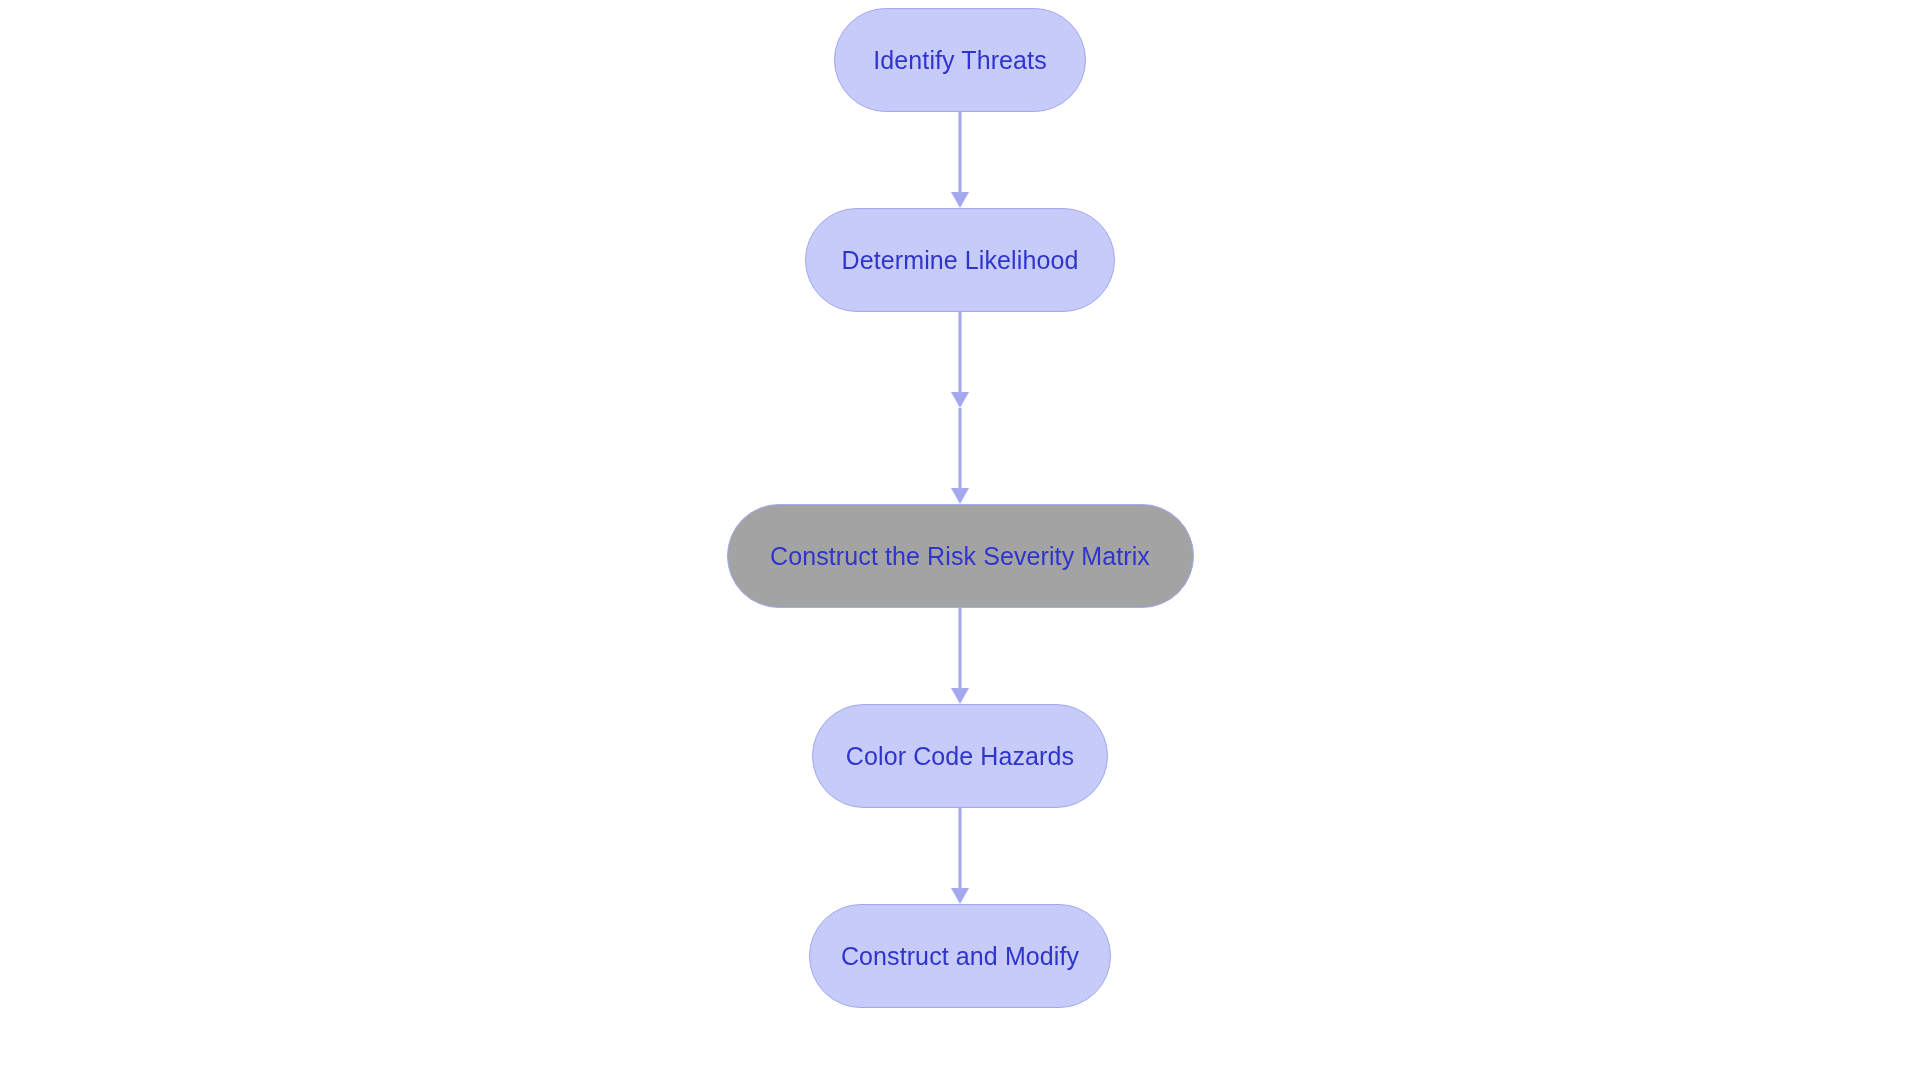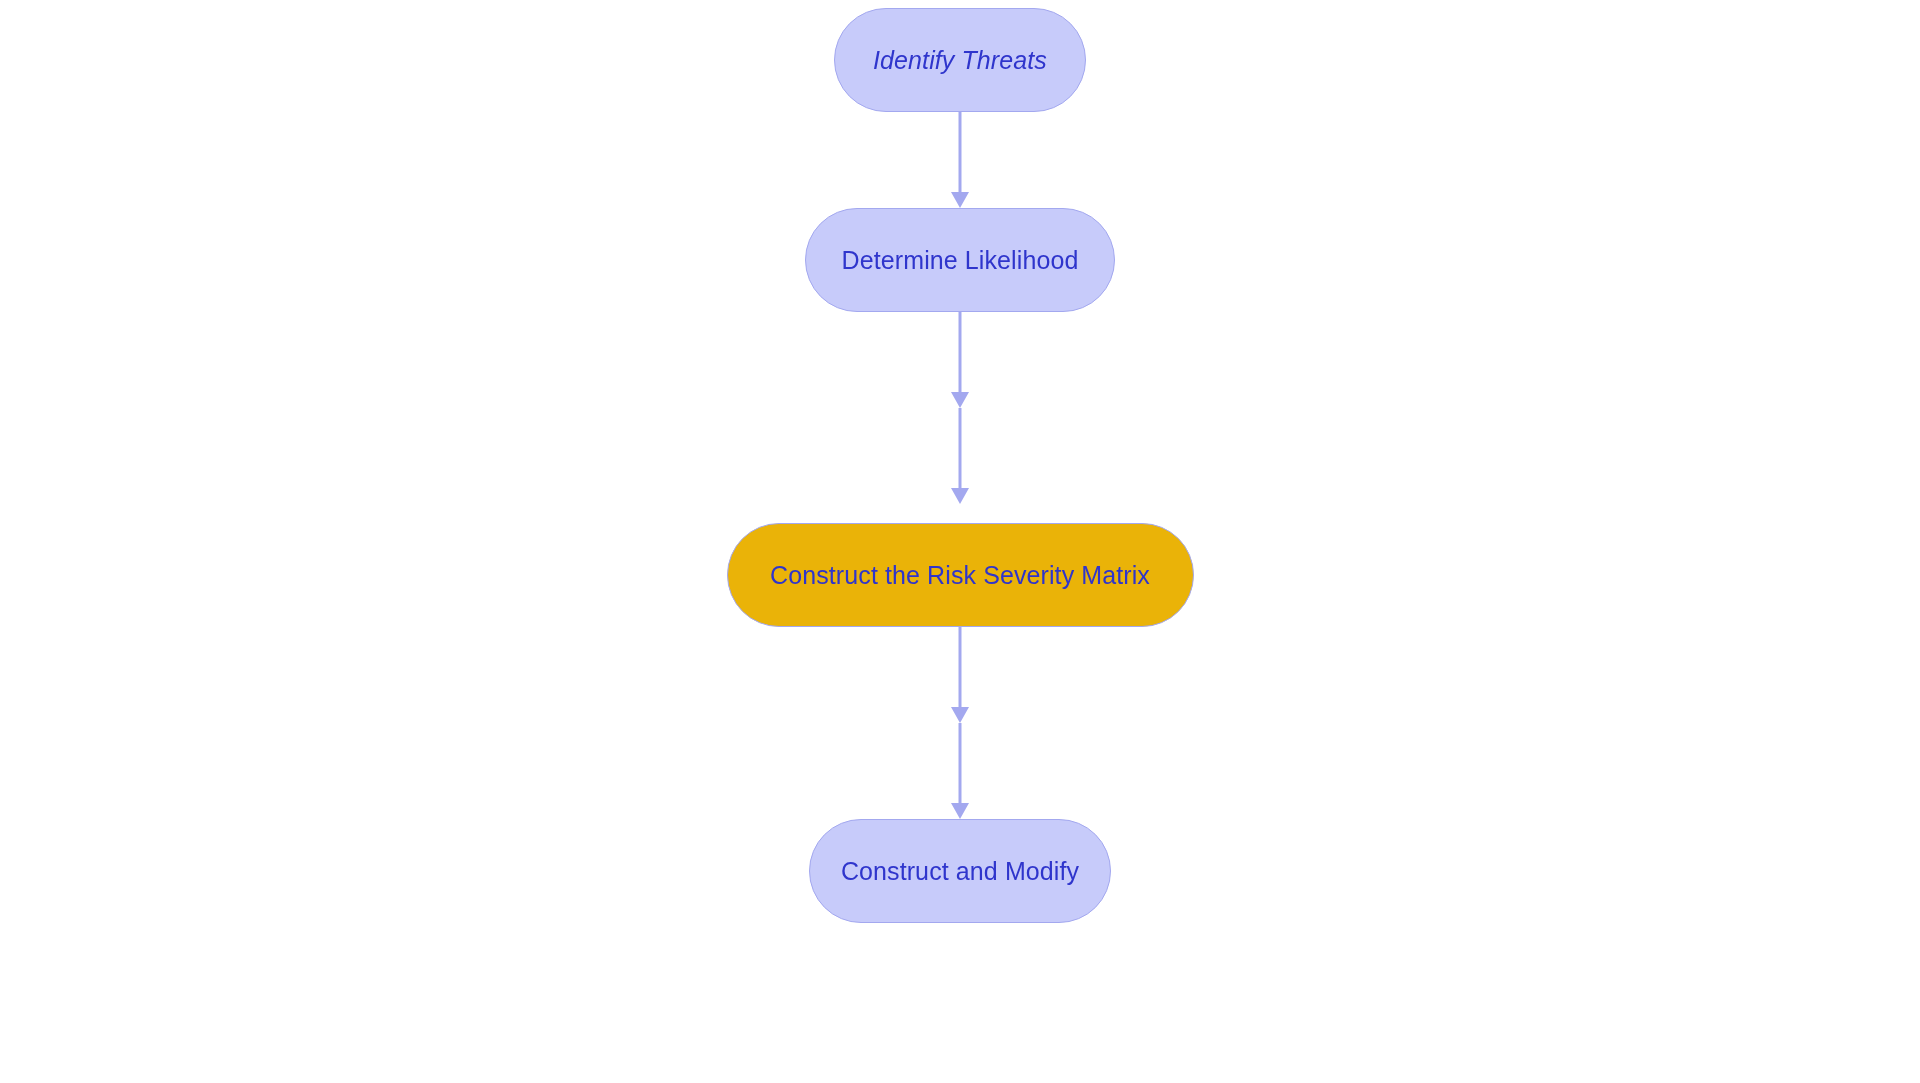--- a/index.html
+++ b/index.html
@@ -71,21 +71,21 @@
     height: 96px;
     overflow: visible;
   }
 </style>
 </head>
 <body>
 
 <div id="flowchart-canvas" style="background: rgb(255, 255, 255);">
   <div class="flow-column">
 
-    <div class="flow-node" style="width: 252px; background: rgb(199, 203, 250); border-color: rgb(163, 168, 239); font-style: italic;">
+    <div class="flow-node" style="width: 252px; background: rgb(199, 203, 250); border-color: rgb(163, 168, 239);">
       <span class="flow-node-label" style="color: rgb(47, 53, 204);">Identify Threats</span>
     </div>
 
     <div class="flow-connector">
       <svg viewBox="0 0 40 96" xmlns="http://www.w3.org/2000/svg">
         <line x1="20" y1="0" x2="20" y2="82" stroke="#a3a8ef" stroke-width="3"></line>
         <polygon points="11,80 29,80 20,96" fill="#a3a8ef"></polygon>
       </svg>
     </div>
 
@@ -101,31 +101,34 @@
     </div>
 
 
     <div class="flow-connector">
       <svg viewBox="0 0 40 96" xmlns="http://www.w3.org/2000/svg">
         <line x1="20" y1="0" x2="20" y2="82" stroke="#a3a8ef" stroke-width="3"></line>
         <polygon points="11,80 29,80 20,96" fill="#a3a8ef"></polygon>
       </svg>
     </div>
 
-    <div class="flow-node" style="width: 467px; background: #eab308; border-color: rgb(163, 168, 239); margin-top: 19px;">
+    <div class="flow-node" style="width: 467px; background: #a3a3a3; border-color: rgb(163, 168, 239);">
       <span class="flow-node-label" style="color: rgb(47, 53, 204);">Construct the Risk Severity Matrix</span>
     </div>
 
     <div class="flow-connector">
       <svg viewBox="0 0 40 96" xmlns="http://www.w3.org/2000/svg">
         <line x1="20" y1="0" x2="20" y2="82" stroke="#a3a8ef" stroke-width="3"></line>
         <polygon points="11,80 29,80 20,96" fill="#a3a8ef"></polygon>
       </svg>
     </div>
 
+    <div class="flow-node" style="width: 296px; background: rgb(199, 203, 250); border-color: rgb(163, 168, 239);">
+      <span class="flow-node-label" style="color: rgb(47, 53, 204);">Color Code Hazards</span>
+    </div>
 
     <div class="flow-connector">
       <svg viewBox="0 0 40 96" xmlns="http://www.w3.org/2000/svg">
         <line x1="20" y1="0" x2="20" y2="82" stroke="#a3a8ef" stroke-width="3"></line>
         <polygon points="11,80 29,80 20,96" fill="#a3a8ef"></polygon>
       </svg>
     </div>
 
     <div class="flow-node" style="width: 302px; background: rgb(199, 203, 250); border-color: rgb(163, 168, 239);">
       <span class="flow-node-label" style="color: rgb(47, 53, 204);">Construct and Modify</span>

